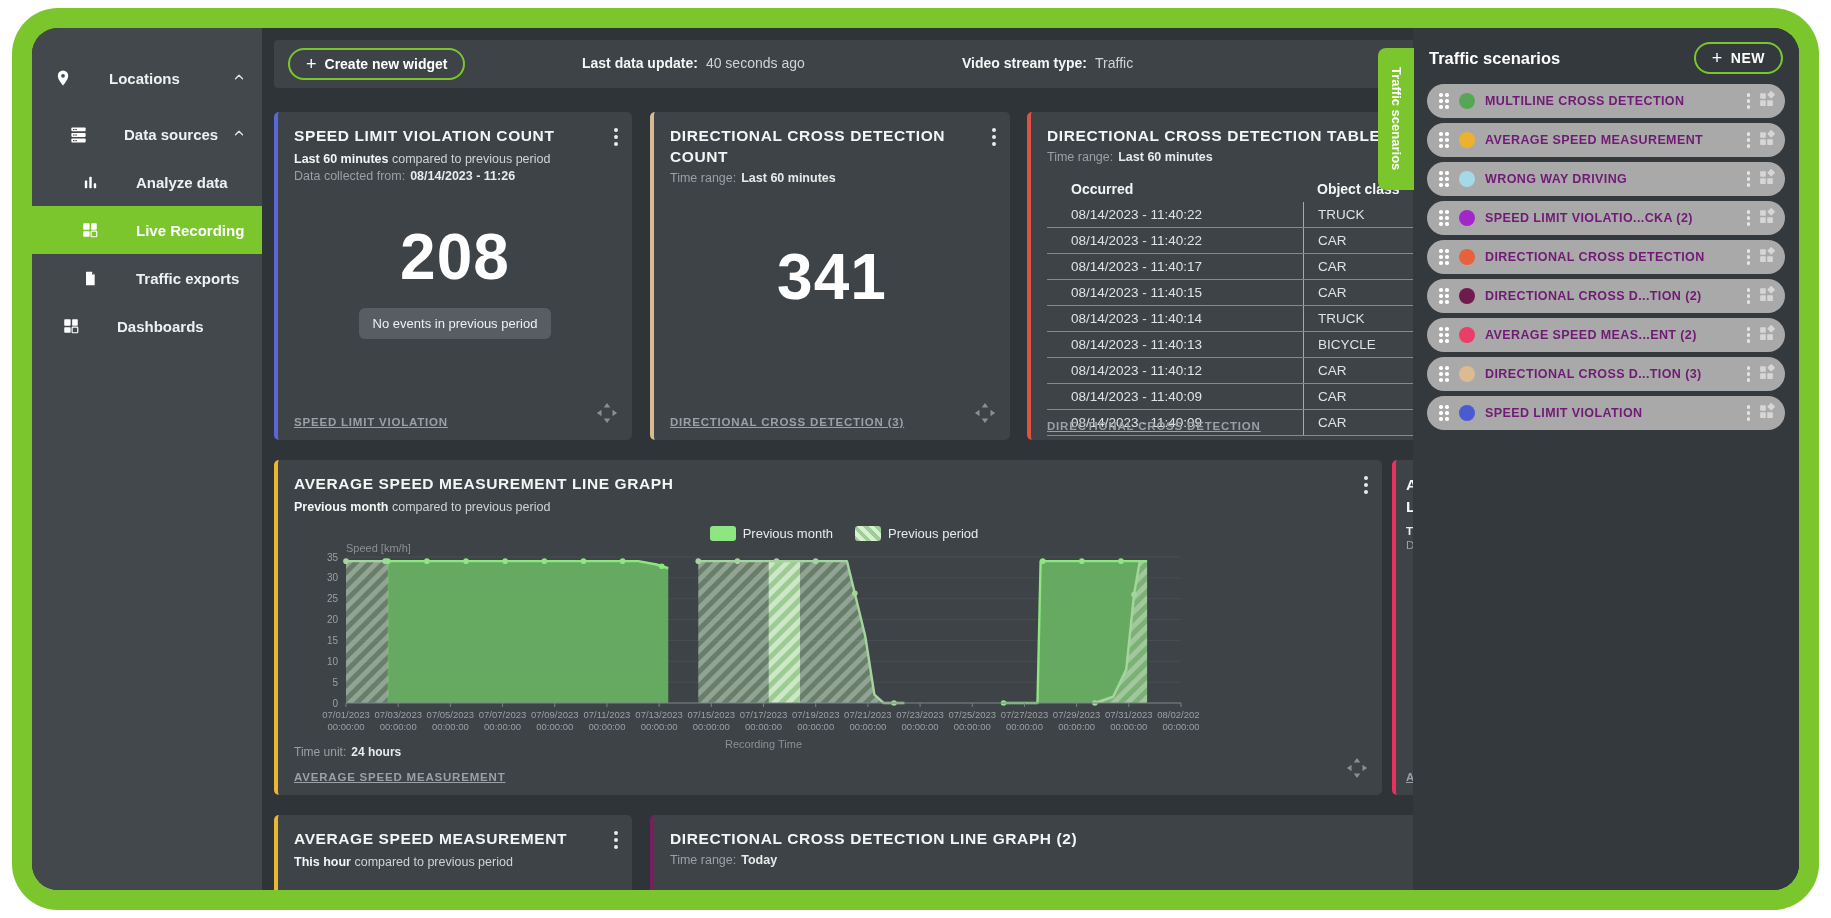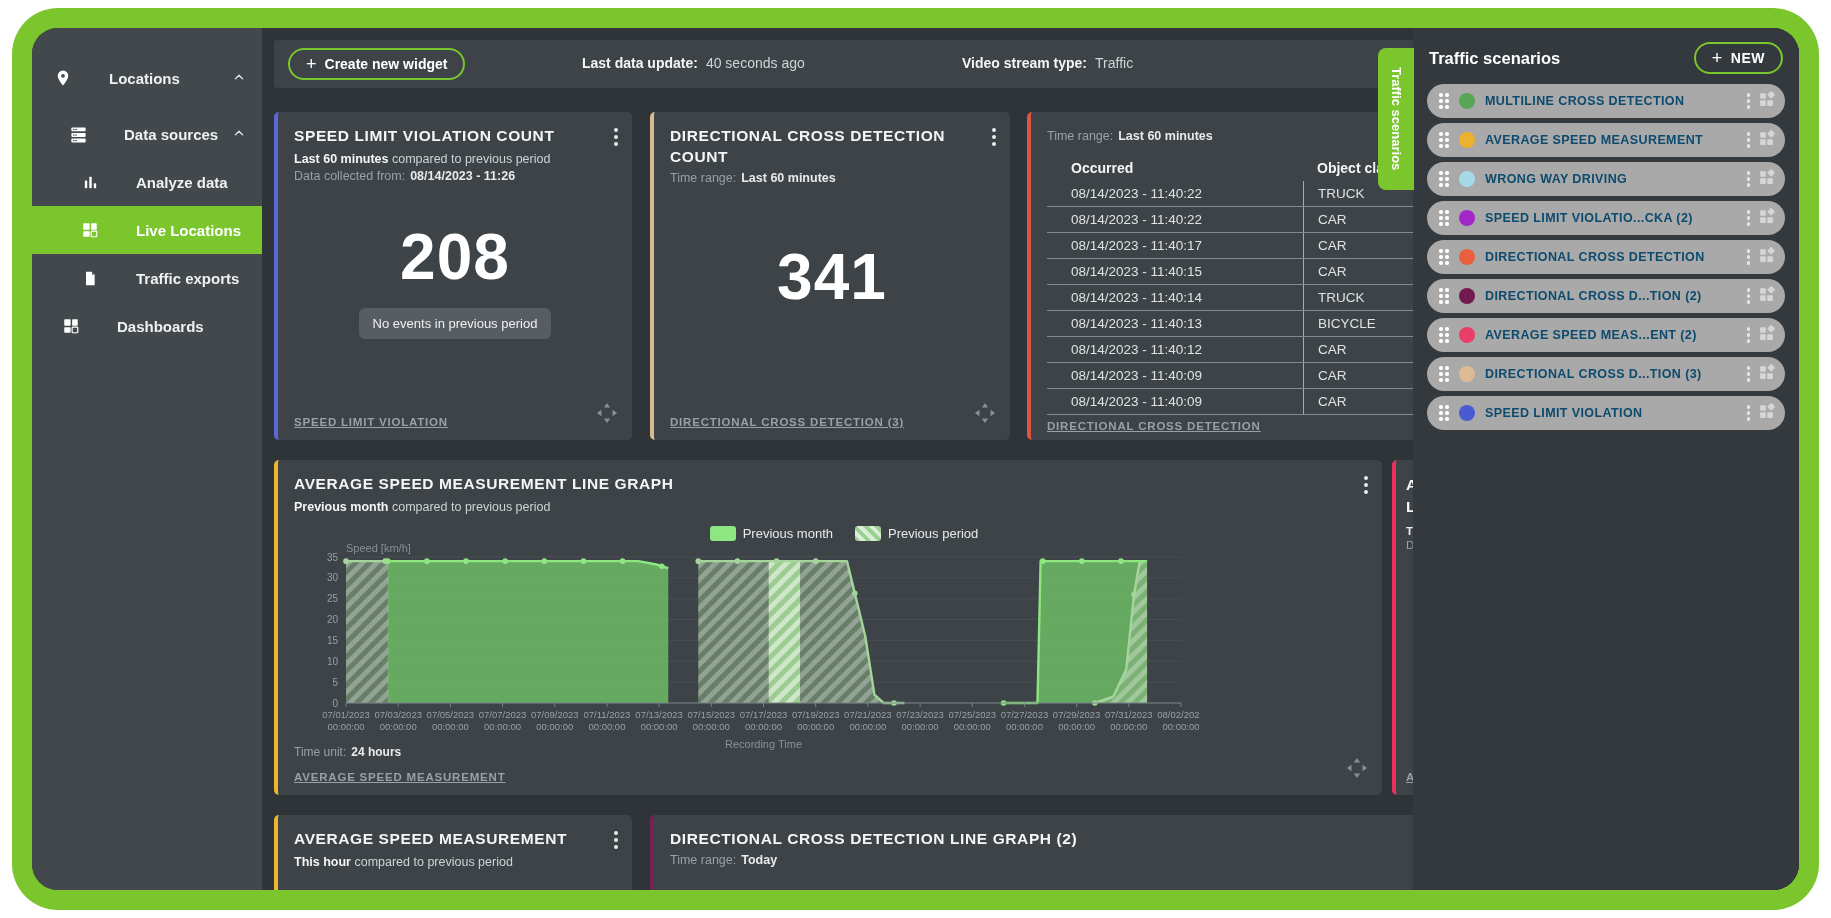--- a/index.html
+++ b/index.html
@@ -63,21 +63,21 @@
 
   
   .panel{position:absolute;right:0;top:0;bottom:0;width:386px;background:#34393d;z-index:5;}
   .panel-head{display:flex;align-items:center;justify-content:space-between;padding:14px 16px 10px 16px;}
   .panel-title{font-size:16.5px;font-weight:700;color:#fff;}
   .btn-new{display:flex;align-items:center;gap:8px;background:transparent;border:2px solid #7bc62d;color:#fff;border-radius:18px;height:32px;padding:0 16px;font-size:14px;font-weight:700;letter-spacing:.5px;font-family:"Liberation Sans",sans-serif;cursor:pointer;}
   .pill{display:flex;align-items:center;height:34px;background:#a9a9a9;border-radius:17px;margin:0 14px 5px 14px;padding:0 10px 0 12px;cursor:grab;}
   .drag6{display:grid;grid-template-columns:repeat(2,4px);grid-auto-rows:4px;gap:2px;margin-right:10px;}
   .drag6 i{width:3.5px;height:3.5px;border-radius:50%;background:#fff;}
   .pill-dot{width:16px;height:16px;border-radius:50%;margin-right:10px;flex:none;}
-  .pill-label{font-size:12.5px;font-weight:700;letter-spacing:.4px;color:#0c4a6e;white-space:nowrap;overflow:hidden;flex:1;}
+  .pill-label{font-size:12.5px;font-weight:700;letter-spacing:.4px;color:#701a75;white-space:nowrap;overflow:hidden;flex:1;}
   .pill-kebab{display:flex;flex-direction:column;gap:2.5px;margin:0 8px;cursor:pointer;}
   .pill-kebab i{width:3.5px;height:3.5px;border-radius:50%;background:#e6e6e6;}
 
   .tab-vertical{position:absolute;right:385px;top:20px;width:36px;height:142px;background:#7bc62d;border-radius:8px 0 0 8px;z-index:6;display:flex;align-items:center;justify-content:center;cursor:pointer;}
   .tab-vertical span{writing-mode:vertical-rl;color:#fff;font-size:13px;font-weight:700;white-space:nowrap;}
 
   .chart-wrap{margin-top:2px;}
   svg text{font-family:"Liberation Sans",sans-serif;}
 </style>
 </head>
@@ -135,21 +135,21 @@
             </div>
             <div class="side-item active" style="padding-left: 47px;">
               <span class="s-icon">
                 <svg width="18" height="18" viewBox="0 0 24 24" fill="#fff">
                   <rect x="3" y="3" width="8.5" height="8.5" rx="1"></rect>
                   <rect x="13.5" y="3" width="7.5" height="8.5" rx="1"></rect>
                   <rect x="3" y="13.5" width="8.5" height="7.5" rx="1"></rect>
                   <rect x="13.5" y="13.5" width="7.5" height="7.5" rx="1" fill="none" stroke="#fff" stroke-width="1.6"></rect>
                 </svg>
               </span>
-              <span>Live Locations</span>
+              <span>Live Recording</span>
             </div>
             <div class="side-item" style="padding-left: 47px;">
               <span class="s-icon">
                 <svg width="16" height="17" viewBox="0 0 24 24" fill="#fff">
                   <path d="M6 2h9l4 4v16H6z"></path>
                   <path d="M15 2v4h4" fill="#42484b"></path>
                 </svg>
               </span>
               <span>Traffic exports</span>
             </div>
@@ -218,20 +218,21 @@
             <span class="move-ic"><svg width="22" height="22" viewBox="0 0 24 24" fill="#8a9094">
                   <polygon points="12,1 15.5,6 8.5,6"></polygon>
                   <polygon points="12,23 15.5,18 8.5,18"></polygon>
                   <polygon points="1,12 6,8.5 6,15.5"></polygon>
                   <polygon points="23,12 18,8.5 18,15.5"></polygon>
                 </svg></span>
           </div>
         </section>
 
         <section class="card" style="left: 765px; top: 84px; width: 450px; height: 328px; border-left-color: rgb(224, 82, 67);">
+          <div class="card-title">DIRECTIONAL CROSS DETECTION TABLE</div>
           <div class="card-meta"><span>Time range:</span><span class="mv">Last 60 minutes</span></div>
           <div class="dtable">
             <div class="t-head">
               <div class="tc1">Occurred</div>
               <div class="tc2">Object class</div>
             </div>
             <div>
                 <div class="t-row">
                   <div class="tc1">08/14/2023 - 11:40:22</div>
                   <div class="tc2">TRUCK</div>

